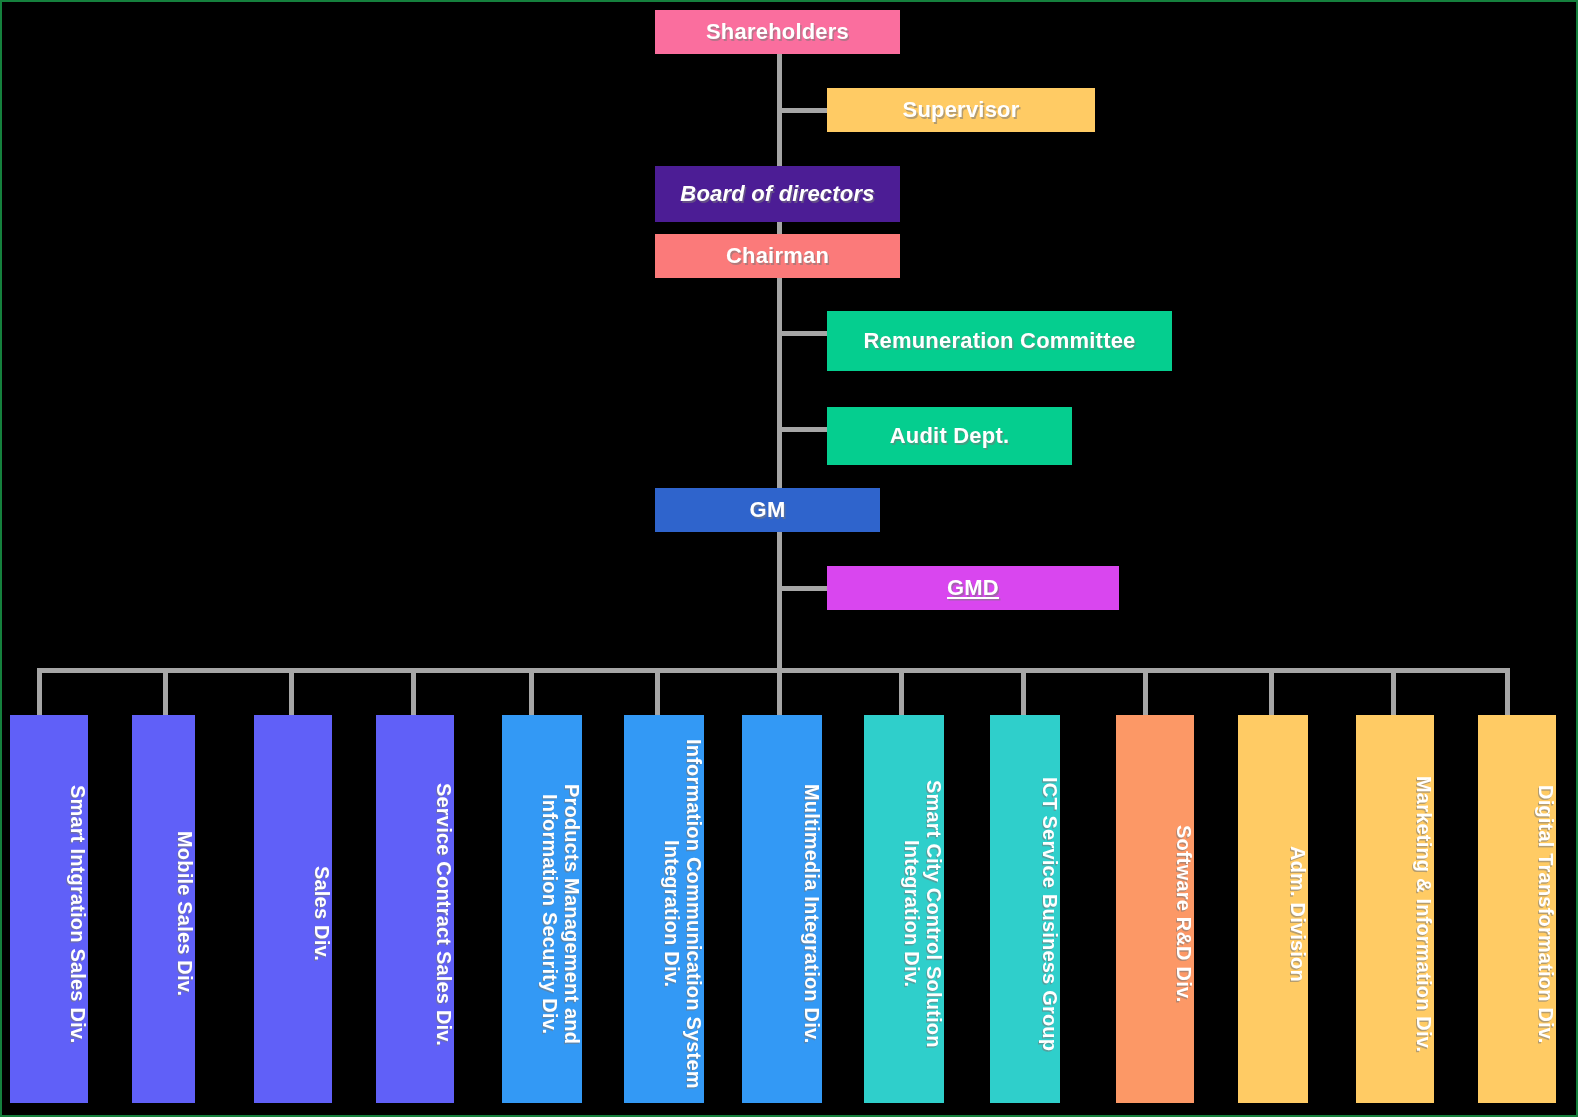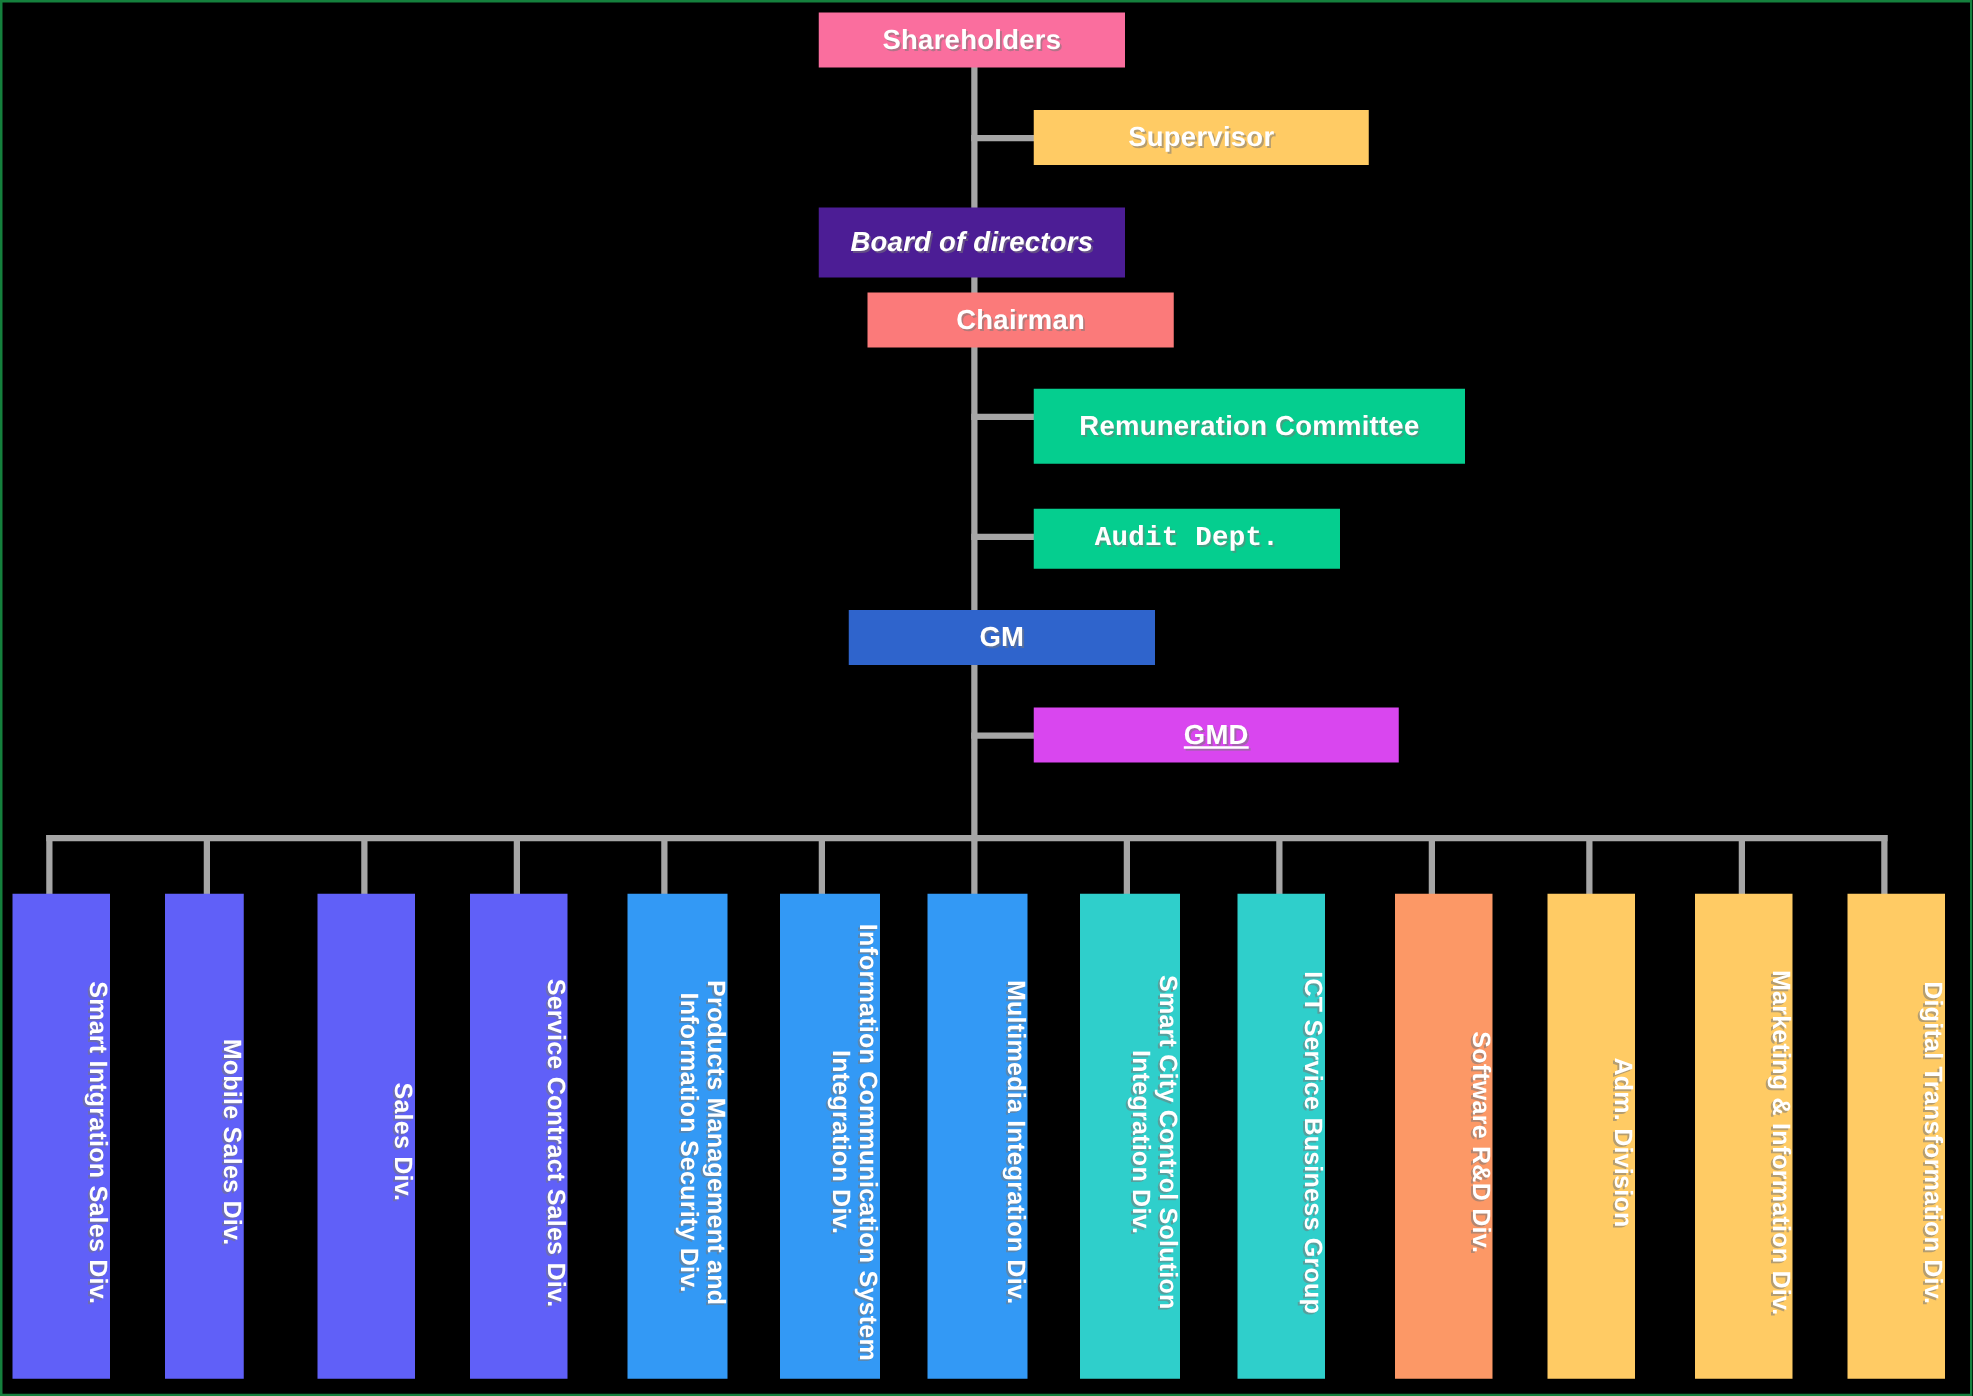--- a/index.html
+++ b/index.html
@@ -89,33 +89,33 @@
   </div>
 
   <div class="node top" style="left:825px; top:86px; width:268px; height:44px; background:#FFCB64;">
     <span>Supervisor</span>
   </div>
 
   <div class="node top" style="left:653px; top:164px; width:245px; height:56px; background:#4c1d95;font-style:italic;">
     <span>Board of directors</span>
   </div>
 
-  <div class="node top" style="left:653px; top:232px; width:245px; height:44px; background:#FB7A7A;margin-left:39px;">
+  <div class="node top" style="left:653px; top:232px; width:245px; height:44px; background:#FB7A7A;">
     <span>Chairman</span>
   </div>
 
   <div class="node top" style="left:825px; top:309px; width:345px; height:60px; background:#05CE8F;">
     <span>Remuneration Committee</span>
   </div>
 
-  <div class="node top" style="left:825px; top:405px; width:245px; height:48px; background:#05CE8F;font-family:Liberation Mono, monospace;">
+  <div class="node top" style="left:825px; top:405px; width:245px; height:58px; background:#05CE8F;">
     <span>Audit Dept.</span>
   </div>
 
-  <div class="node top" style="left:653px; top:486px; width:245px; height:44px; background:#2F64CC;margin-left:24px;">
+  <div class="node top" style="left:653px; top:486px; width:225px; height:44px; background:#2F64CC;">
     <span>GM</span>
   </div>
 
   <div class="node top" style="left:825px; top:564px; width:292px; height:44px; background:#d946ef;text-decoration:underline;">
     <span>GMD</span>
   </div>
 
   <div class="node vert" style="left:8px; top:713px; width:78px; height:388px; background:#6060F8;">
     <span>Smart Intgration Sales Div.</span>
   </div>

